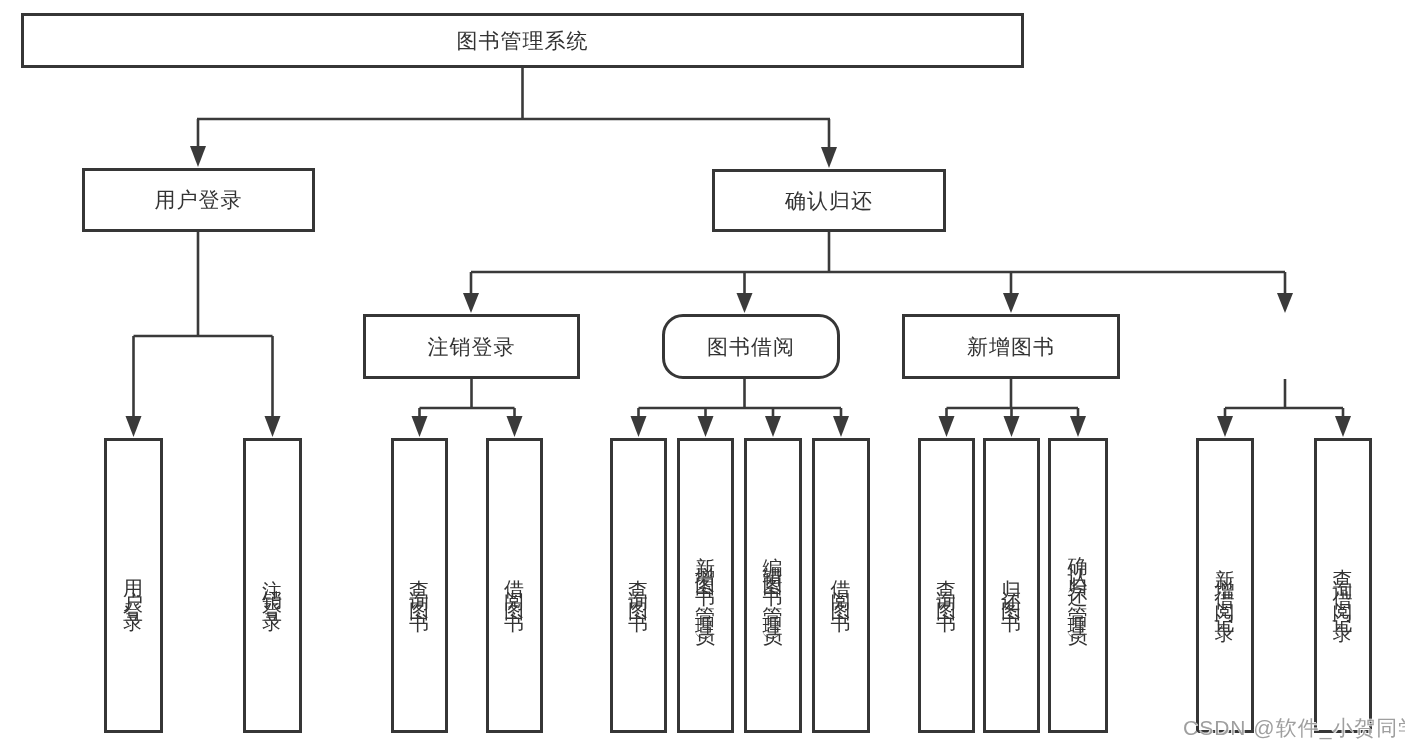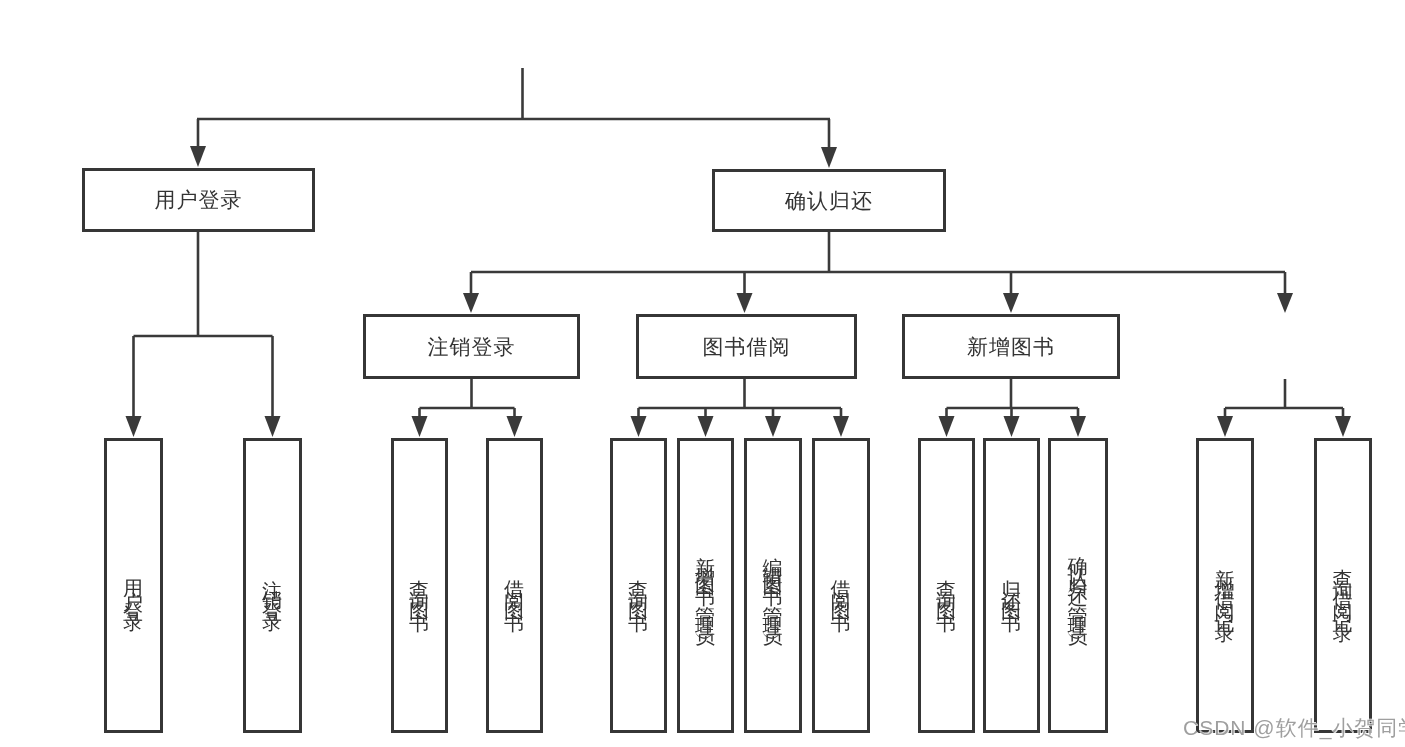--- a/index.html
+++ b/index.html
@@ -40,21 +40,21 @@
   .vbox.dense .vtext {
     font-size: 20px;
     letter-spacing: 10px;
   }
   
   #root-box   { left: 21px;  top: 13px;  width: 1003px; height: 55px; }
   #l2-login   { left: 82px;  top: 168px; width: 233px;  height: 64px; }
   #l2-mgmt    { left: 712px; top: 169px; width: 234px;  height: 63px; }
   .l3         { top: 314px;  height: 65px; }
   #l3-recommend { left: 363px;  width: 217px; }
-  #l3-borrow    { left: 636px;  width: 221px; }
+  #l3-borrow    { left: 662px;  width: 178px; border-radius: 21px; }
   #l3-current   { left: 902px;  width: 218px; }
   #l3-records   { left: 1176px; width: 218px; }
   .vbox       { top: 438px; height: 295px; }
   #c-user-login    { left: 104px;  width: 59px; }
   #c-logout        { left: 243px;  width: 59px; }
   #c-query1        { left: 391px;  width: 57px; }
   #c-borrow1       { left: 486px;  width: 57px; }
   #c-query2        { left: 610px;  width: 57px; }
   #c-add-book      { left: 677px;  width: 57px; }
   #c-edit-book     { left: 744px;  width: 58px; }
@@ -149,20 +149,21 @@
     <g>
       <line x1="1285" y1="379" x2="1285" y2="408" fill="none"></line>
       <line x1="1225" y1="408" x2="1343" y2="408" fill="none"></line>
       <line x1="1225" y1="408" x2="1225" y2="418" fill="none"></line>
       <polygon points="1217,416 1233,416 1225,437" stroke="none"></polygon>
       <line x1="1343" y1="408" x2="1343" y2="418" fill="none"></line>
       <polygon points="1335,416 1351,416 1343,437" stroke="none"></polygon>
     </g>
   </svg>
 
+  <div class="box" id="root-box">图书管理系统</div>
 
   <div class="box" id="l2-login">用户登录</div>
   <div class="box" id="l2-mgmt">确认归还</div>
 
   <div class="box l3" id="l3-recommend">注销登录</div>
   <div class="box l3" id="l3-borrow">图书借阅</div>
   <div class="box l3" id="l3-current">新增图书</div>
 
   <div class="box vbox" id="c-user-login">
     <span class="vtext">用户登录</span>

